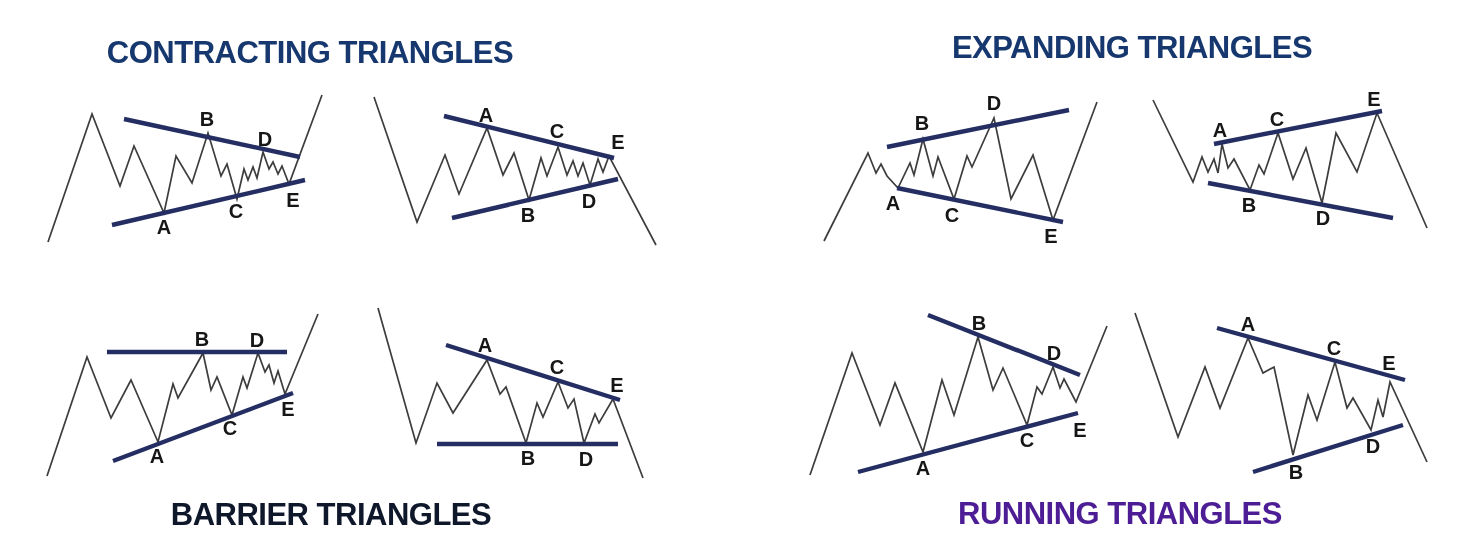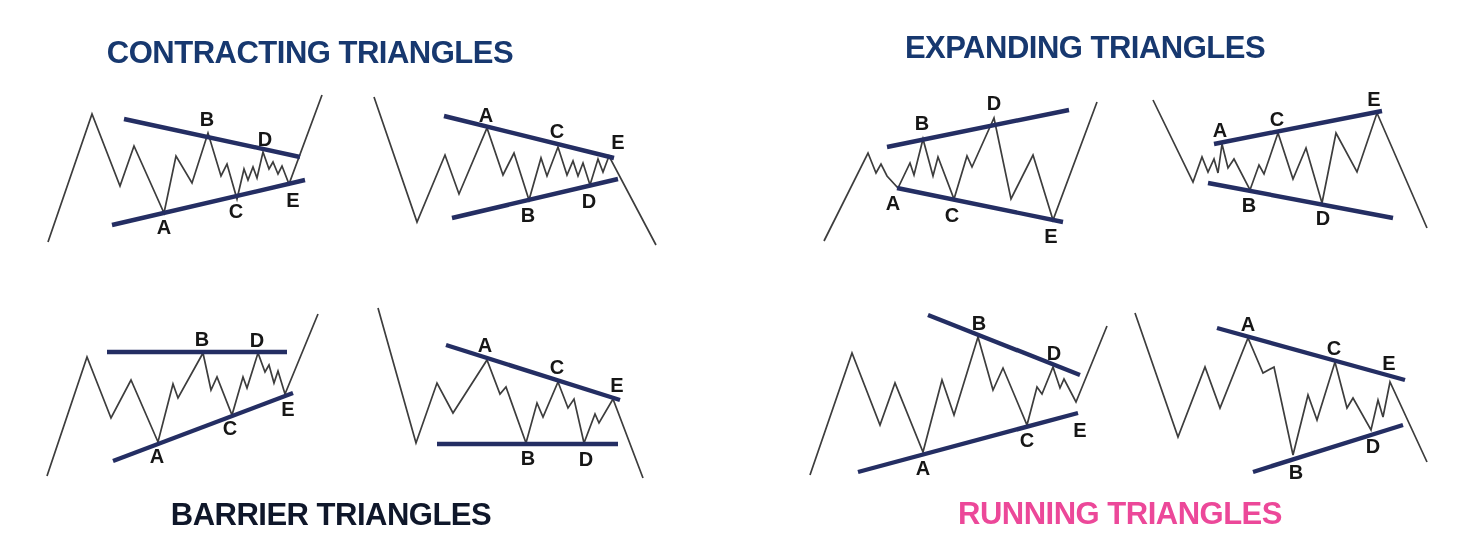--- a/index.html
+++ b/index.html
@@ -14,38 +14,38 @@
     position:absolute;
     transform:translateX(-50%);
     font-weight:bold;
     font-size:31px;
     letter-spacing:-0.5px;
     white-space:nowrap;
     line-height:1;
     user-select:none;
   }
   #t-contracting{left:310px;top:37px;}
-  #t-expanding{left:1085px;top:32px;}
+  #t-expanding{left:1132px;top:32px;}
   #t-barrier{left:331px;top:499px;}
   #t-running{left:1120px;top:498px;}
   #diagram-svg{position:absolute;left:0;top:0;width:1479px;height:560px;}
   .pt-label{
     font-family:"Liberation Sans", sans-serif;
     font-weight:bold;
     font-size:20px;
   }
 </style>
 </head>
 <body>
 
 <div id="figure" style="background: rgb(255, 255, 255);">
   <div class="section-title" id="t-contracting" style="color: rgb(23, 56, 111);">CONTRACTING TRIANGLES</div>
   <div class="section-title" id="t-expanding" style="color: rgb(23, 56, 111);">EXPANDING TRIANGLES</div>
   <div class="section-title" id="t-barrier" style="color: #0f172a;">BARRIER TRIANGLES</div>
-  <div class="section-title" id="t-running" style="color: #ec4899;">RUNNING TRIANGLES</div>
+  <div class="section-title" id="t-running" style="color: #4c1d95;">RUNNING TRIANGLES</div>
   <svg id="diagram-svg" viewBox="0 0 1479 560" aria-hidden="true">
       <g>
         <polyline points="48,242 92,114 120,186 134,146 164,213 176,156 192,183 208,133 221,176 227,164 237,199 244,169 248,180 253,167 257,178 263,152 269,169 273,162 278,174 282,166 289,184 322,95" fill="none" stroke="#3d3d3d" stroke-width="1.7" stroke-linejoin="miter"></polyline>
         <line x1="124" y1="119" x2="300" y2="157" stroke="#242e63" stroke-width="4.4"></line>
         <line x1="112" y1="225" x2="305" y2="180" stroke="#242e63" stroke-width="4.4"></line>
         <text x="164" y="234" text-anchor="middle" fill="#161616" class="pt-label">A</text>
         <text x="207" y="126" text-anchor="middle" fill="#161616" class="pt-label">B</text>
         <text x="236" y="218" text-anchor="middle" fill="#161616" class="pt-label">C</text>
         <text x="265" y="146" text-anchor="middle" fill="#161616" class="pt-label">D</text>
         <text x="293" y="207" text-anchor="middle" fill="#161616" class="pt-label">E</text>

